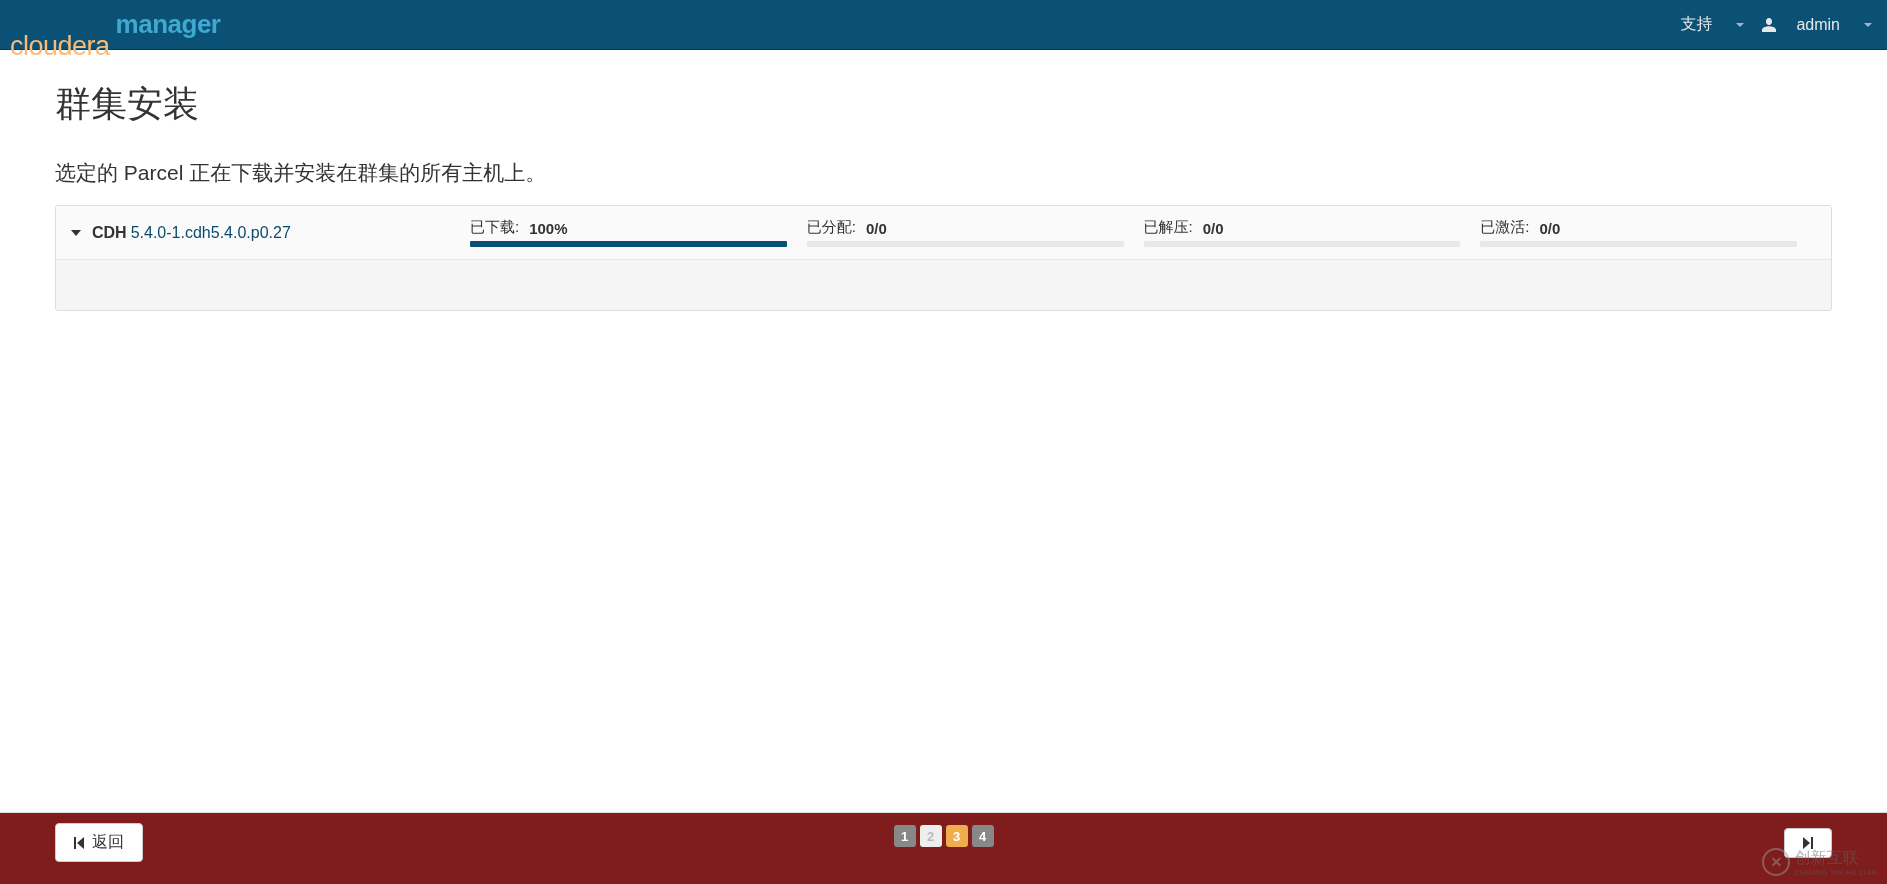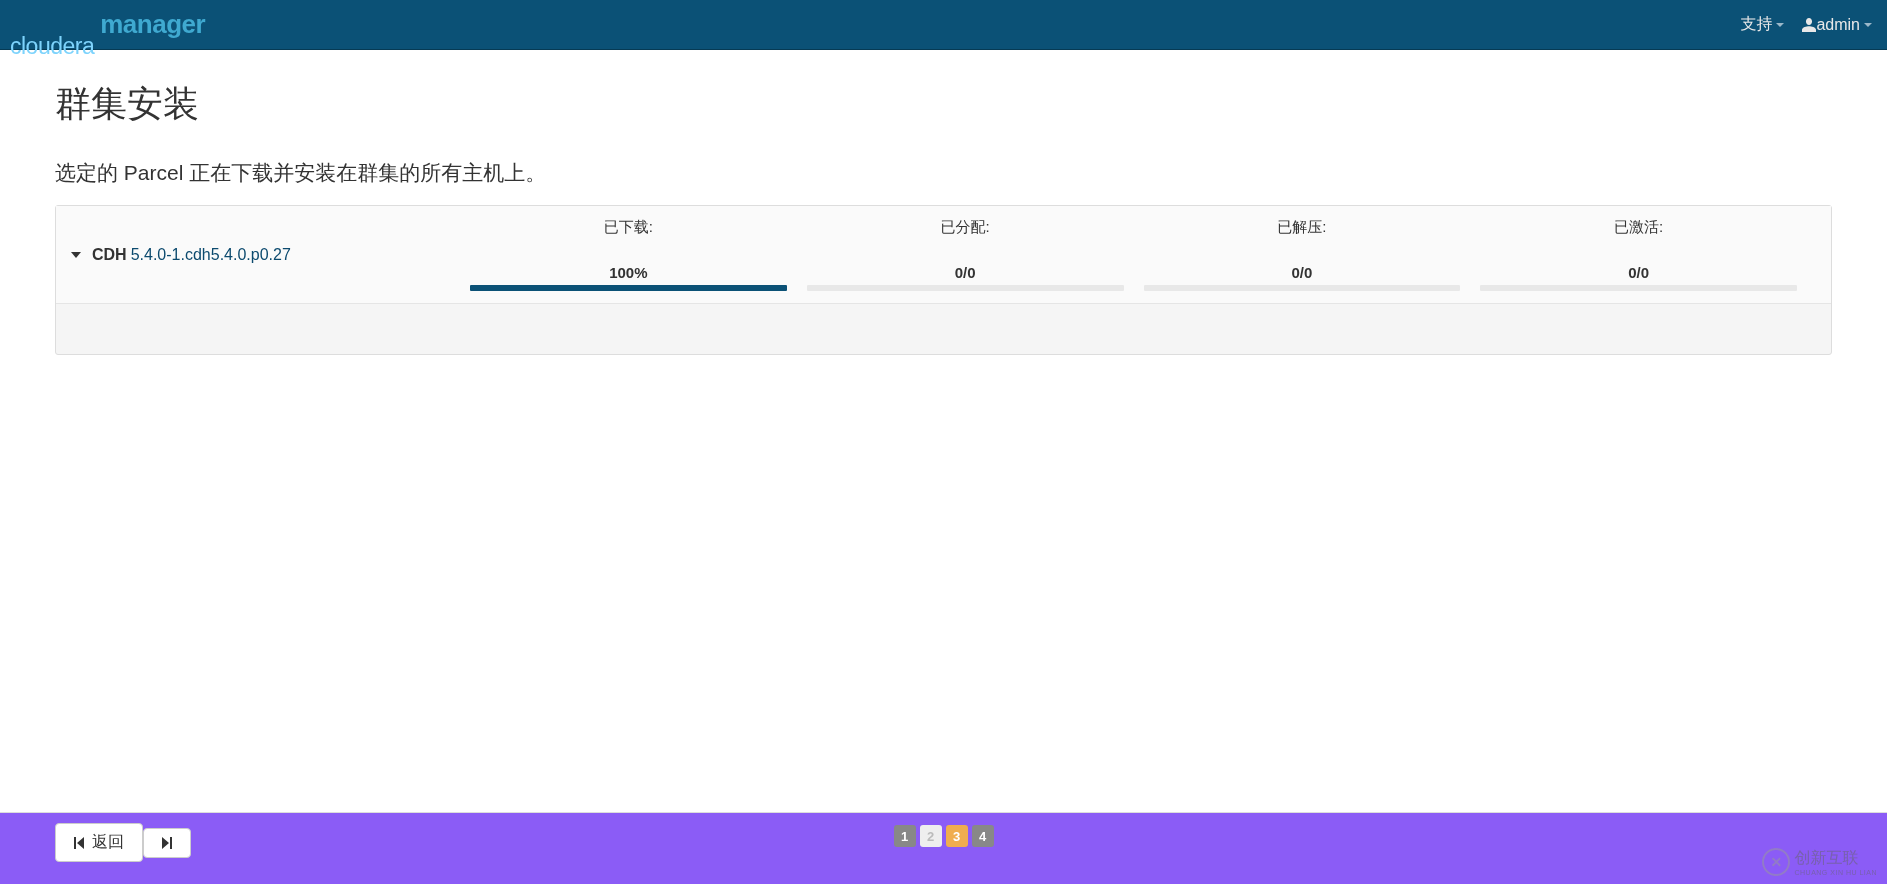--- a/index.html
+++ b/index.html
@@ -1,42 +1,42 @@
 <!DOCTYPE html>
 <html><head>
 <meta charset="utf-8">
 <style>
 * { margin: 0; padding: 0; box-sizing: border-box; }
 body { font-family: "Helvetica Neue", Helvetica, Arial, "Microsoft YaHei", sans-serif; font-size: 14px; color: #333; background: #fff; }
 .navbar { background: #0b5176; height: 50px; display: flex; align-items: center; justify-content: space-between; padding: 0 15px 0 0; border-bottom: 1px solid #063a54; }
 .navbar-brand { display: flex; align-items: center; padding-left: 10px; }
-.brand-cloudera { color: #7dd3fc; font-size: 23px; font-weight: 400; letter-spacing: -0.5px; margin-top: 44px; }
+.brand-cloudera { color: #fdba74; font-size: 27px; font-weight: 400; letter-spacing: -0.5px; margin-top: 44px; }
 .brand-manager { color: #3fa9d0; font-size: 26px; font-weight: 700; margin-left: 6px; letter-spacing: -0.5px; }
 .navbar-right { display: flex; align-items: center; gap: 18px; color: #fff; }
-.nav-item { display: flex; align-items: center; gap: 0; cursor: pointer; font-size: 16px; color: #e8e8e8; }
+.nav-item { display: flex; align-items: center; gap: 20px; cursor: pointer; font-size: 16px; color: #e8e8e8; }
 .caret { display: inline-block; width: 0; height: 0; border-left: 4px solid transparent; border-right: 4px solid transparent; border-top: 4px solid #9bb8c9; margin-left: 4px; }
 .user-icon { width: 14px; height: 14px; fill: #e8e8e8; }
 .content { padding: 30px 55px 80px 55px; }
 h1 { font-size: 36px; font-weight: 500; color: #333; margin-bottom: 30px; }
 h2 { font-size: 24px; font-weight: 500; color: #333; margin-bottom: 12px; }
 .description { font-size: 21px; color: #333; margin-bottom: 18px; }
 .panel { border: 1px solid #ddd; background: #f5f5f5; border-radius: 3px; }
 .panel-head { display: flex; align-items: center; padding: 12px 14px; background: #fafafa; border-bottom: 1px solid #e5e5e5; gap: 0; }
 .panel-body { min-height: 50px; }
 .expand-icon { width: 12px; height: 12px; margin-right: 10px; cursor: pointer; }
 .parcel-name { font-weight: 700; font-size: 16px; margin-right: 4px; }
 .parcel-version { font-size: 16px; color: #0c4a6e; }
 .name-cell { flex: 0 0 400px; display: flex; align-items: center; }
 .progress-cell { flex: 1; display: flex; flex-direction: column; padding: 0 10px 0 0; margin-right: 10px; }
-.progress-label-row { display: flex; align-items: center; gap: 27px; margin-bottom: 4px; flex-direction: column; }
+.progress-label-row { display: flex; align-items: flex-end; gap: 10px; margin-bottom: 4px; }
 .progress-label { font-size: 15px; color: #333; }
 .progress-value { font-size: 15px; font-weight: 700; color: #333; }
 .progress-bar { height: 6px; background: #e8e8e8; border-radius: 1px; position: relative; overflow: hidden; }
 .progress-fill { height: 100%; background: #0b5176; }
-.footer { position: fixed; left: 0; right: 0; bottom: 0; background: #8b5cf6; border-top: 1px solid #ddd; height: 72px; display: flex; align-items: center; padding: 0 55px 12px 55px; }
+.footer { position: fixed; left: 0; right: 0; bottom: 0; background: #7f1d1d; border-top: 1px solid #ddd; height: 72px; display: flex; align-items: center; justify-content: space-between; padding: 0 55px 12px 55px; }
 .btn { border: 1px solid #ccc; background: #fff; padding: 8px 18px; font-size: 16px; border-radius: 4px; cursor: pointer; display: flex; align-items: center; gap: 8px; color: #333; }
 .btn-icon { width: 10px; height: 12px; fill: #333; }
 .step-indicator { display: flex; gap: 4px; position: absolute; left: 50%; transform: translateX(-50%); top: 12px; }
 .step { width: 22px; height: 22px; border-radius: 3px; display: flex; align-items: center; justify-content: center; font-size: 13px; font-weight: 700; }
 .step-done { background: #888; color: #fff; }
 .step-inactive { background: #eee; color: #bbb; }
 .step-active { background: #f0ad4e; color: #fff; }
 .watermark { position: fixed; right: 10px; bottom: 8px; opacity: 0.5; font-size: 11px; color: #666; display: flex; align-items: center; gap: 4px; }
 .watermark-circle { width: 28px; height: 28px; border: 2px solid #999; border-radius: 50%; display: flex; align-items: center; justify-content: center; font-weight: bold; font-size: 14px; color: #999; }
 </style>

